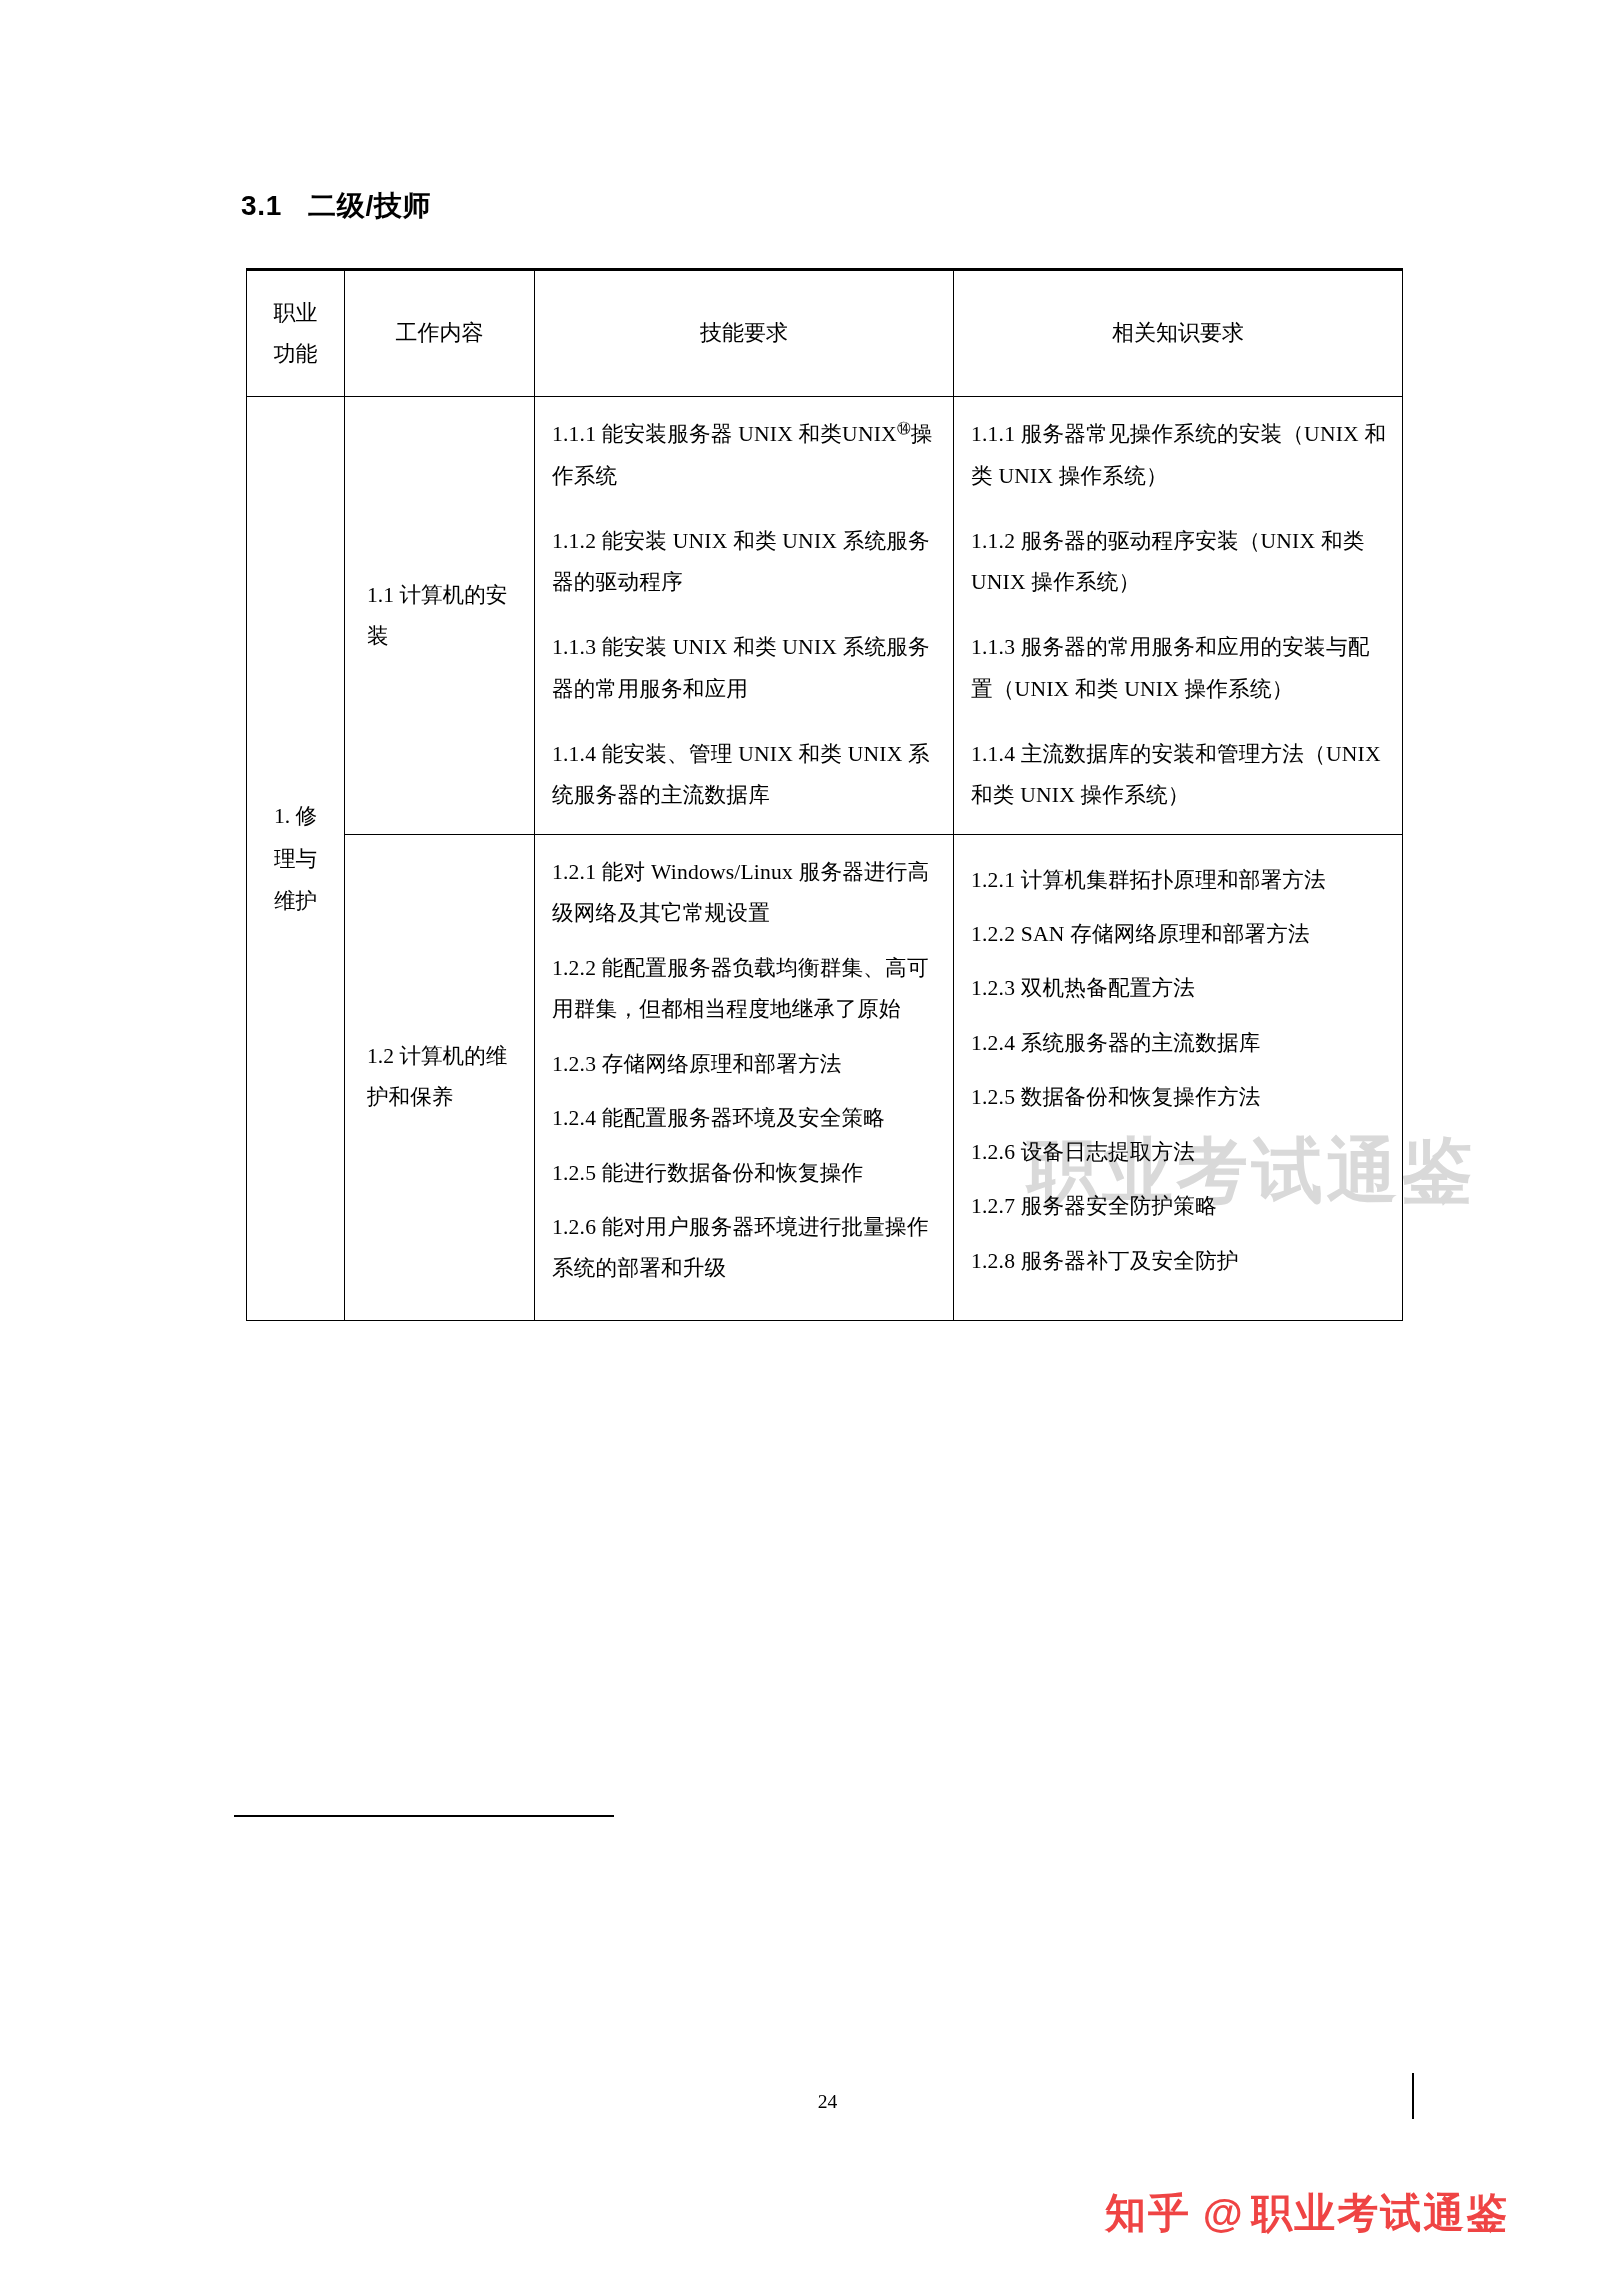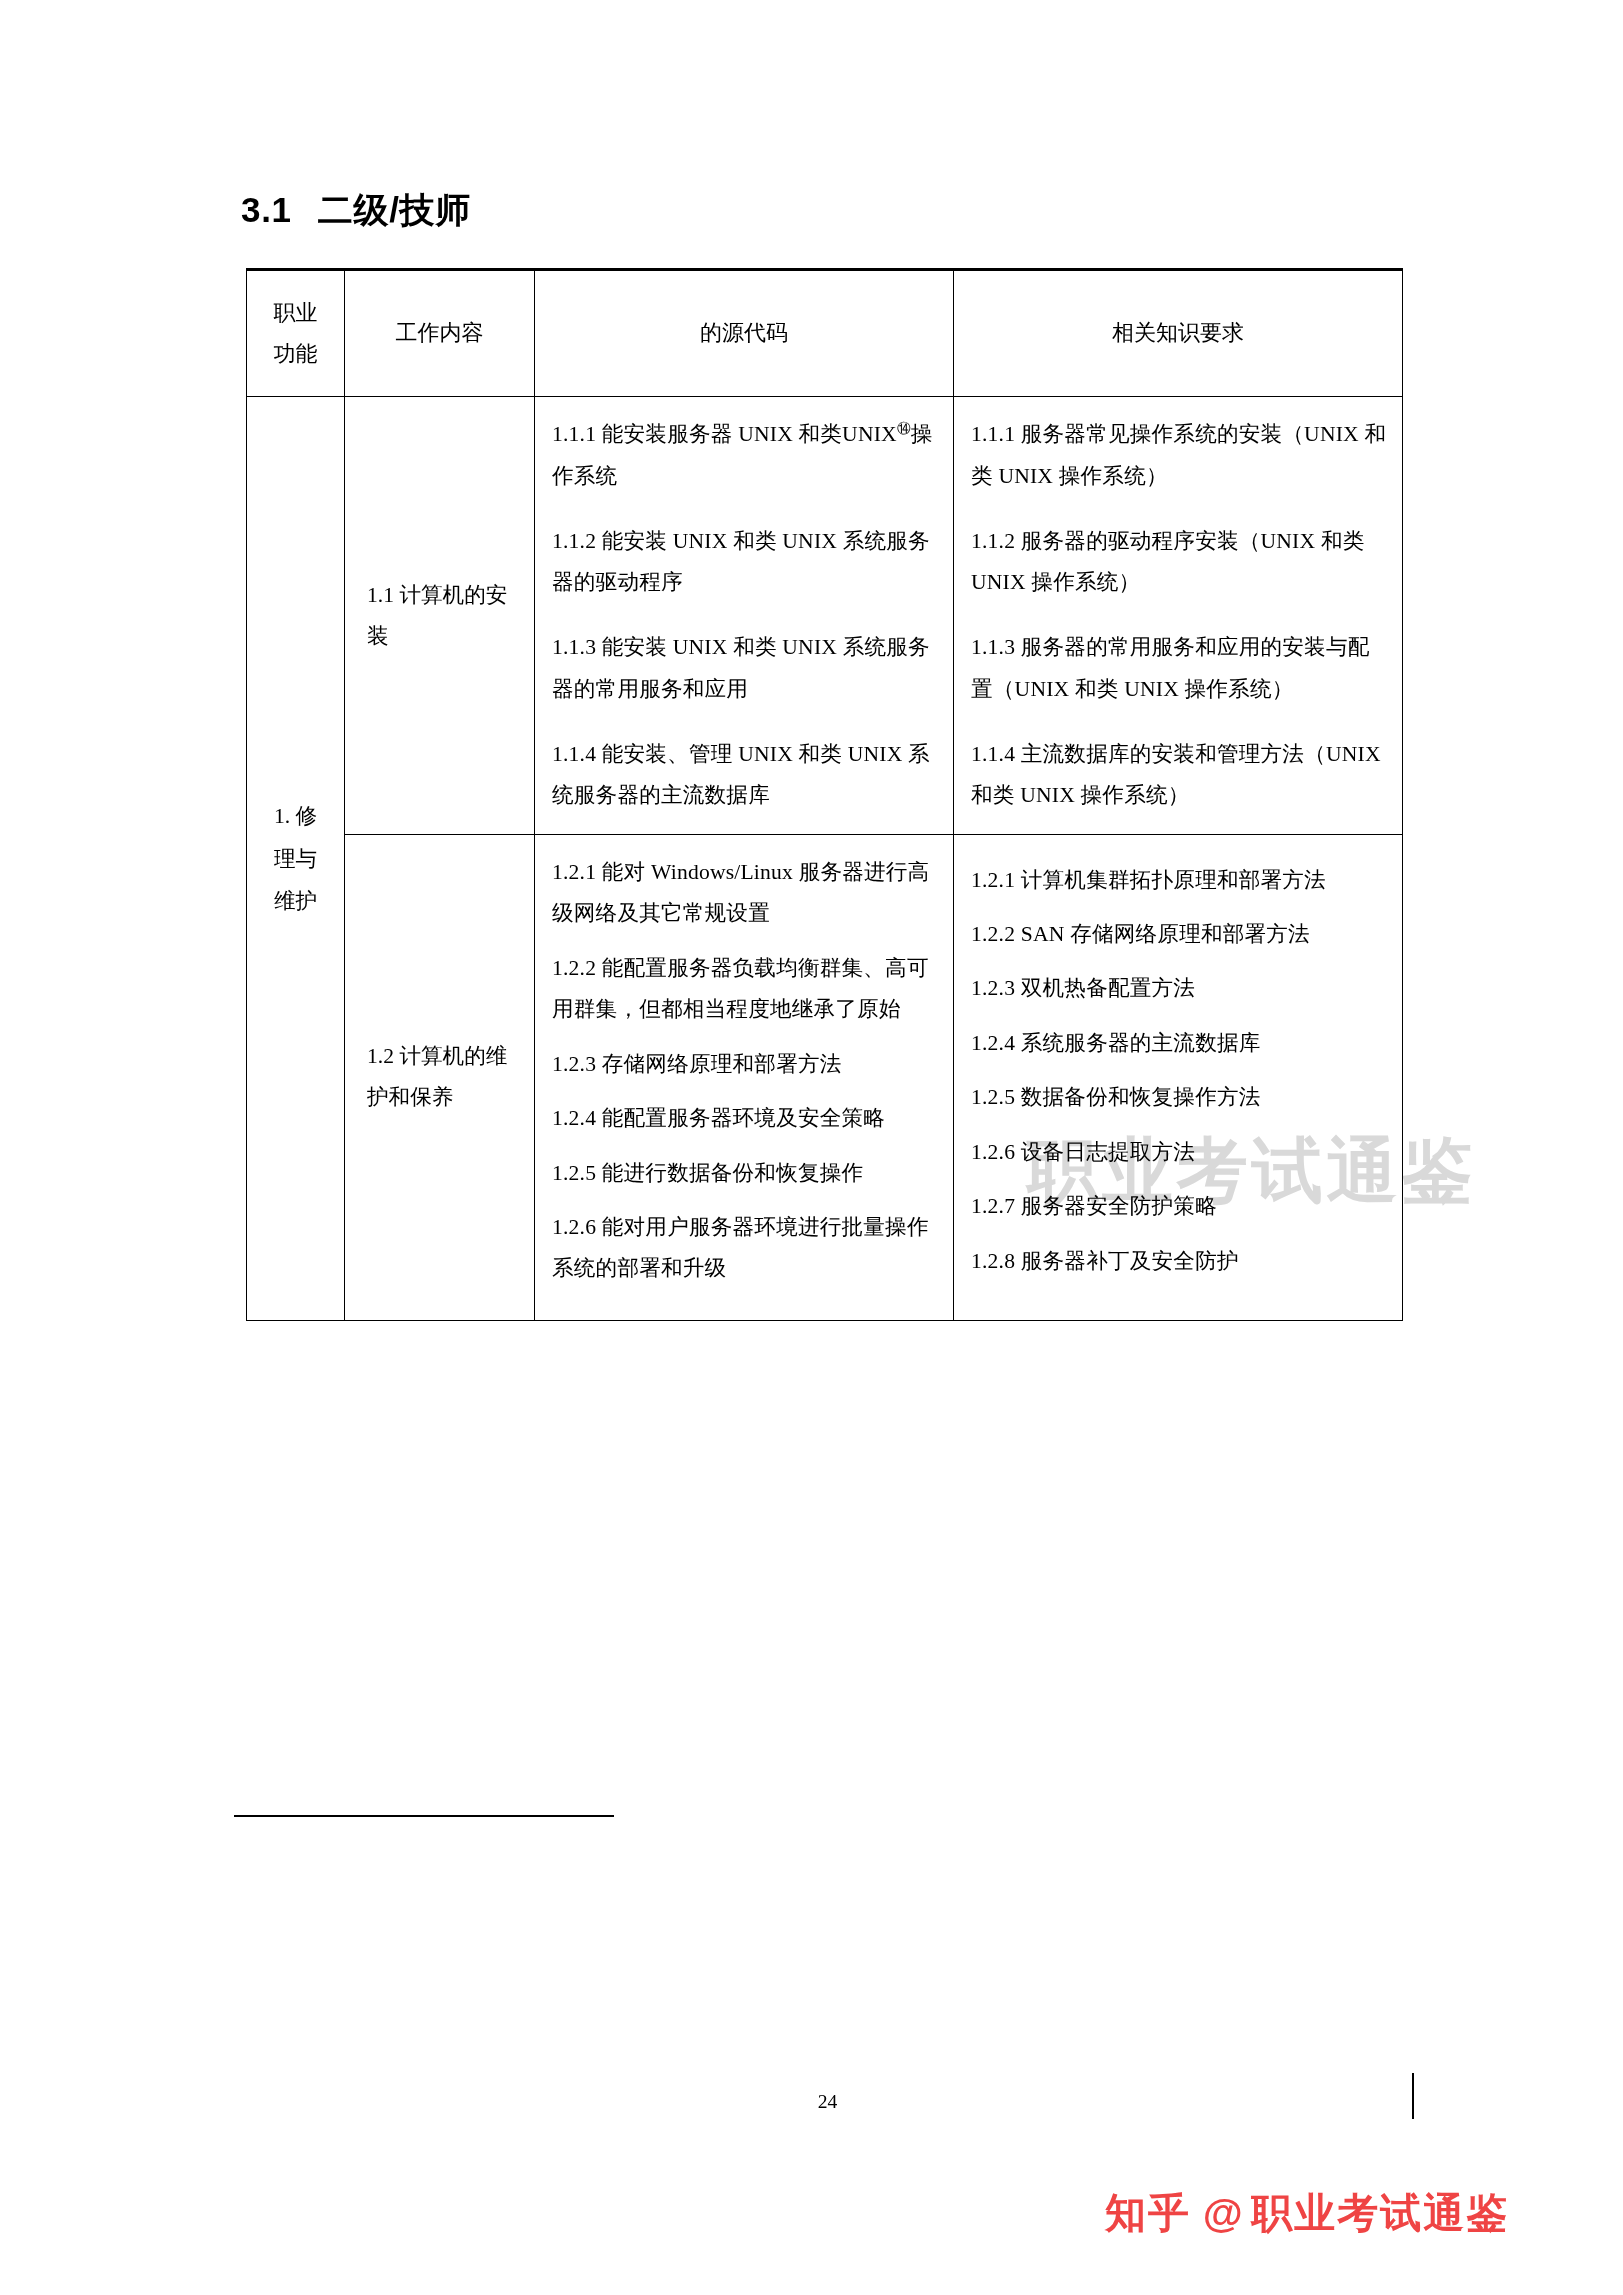--- a/index.html
+++ b/index.html
@@ -20,21 +20,21 @@
     position: absolute;
     inset: 0;
     background: #ffffff;
   }
 
   
   .heading {
     position: absolute;
     left: 241px;
     top: 187px;
-    font-size: 35px;
+    font-size: 28px;
     letter-spacing: 0.7px;
     white-space: nowrap;
     font-family: "Liberation Sans", "DejaVu Sans", sans-serif;
     font-weight: 600;
   }
   .heading .num { margin-right: 26px; }
 
   
   .table-wrap {
     position: absolute;
@@ -199,21 +199,21 @@
           <td>
             <div class="head-cell narrow">
               <div>职业</div>
               <div>功能</div>
             </div>
           </td>
           <td>
             <div class="head-cell">工作内容</div>
           </td>
           <td>
-            <div class="head-cell">的源代码</div>
+            <div class="head-cell">技能要求</div>
           </td>
           <td>
             <div class="head-cell">相关知识要求</div>
           </td>
         </tr>
 
         <tr>
           <td rowspan="2">
             <div class="vert-label">
               <div>1. 修</div>

